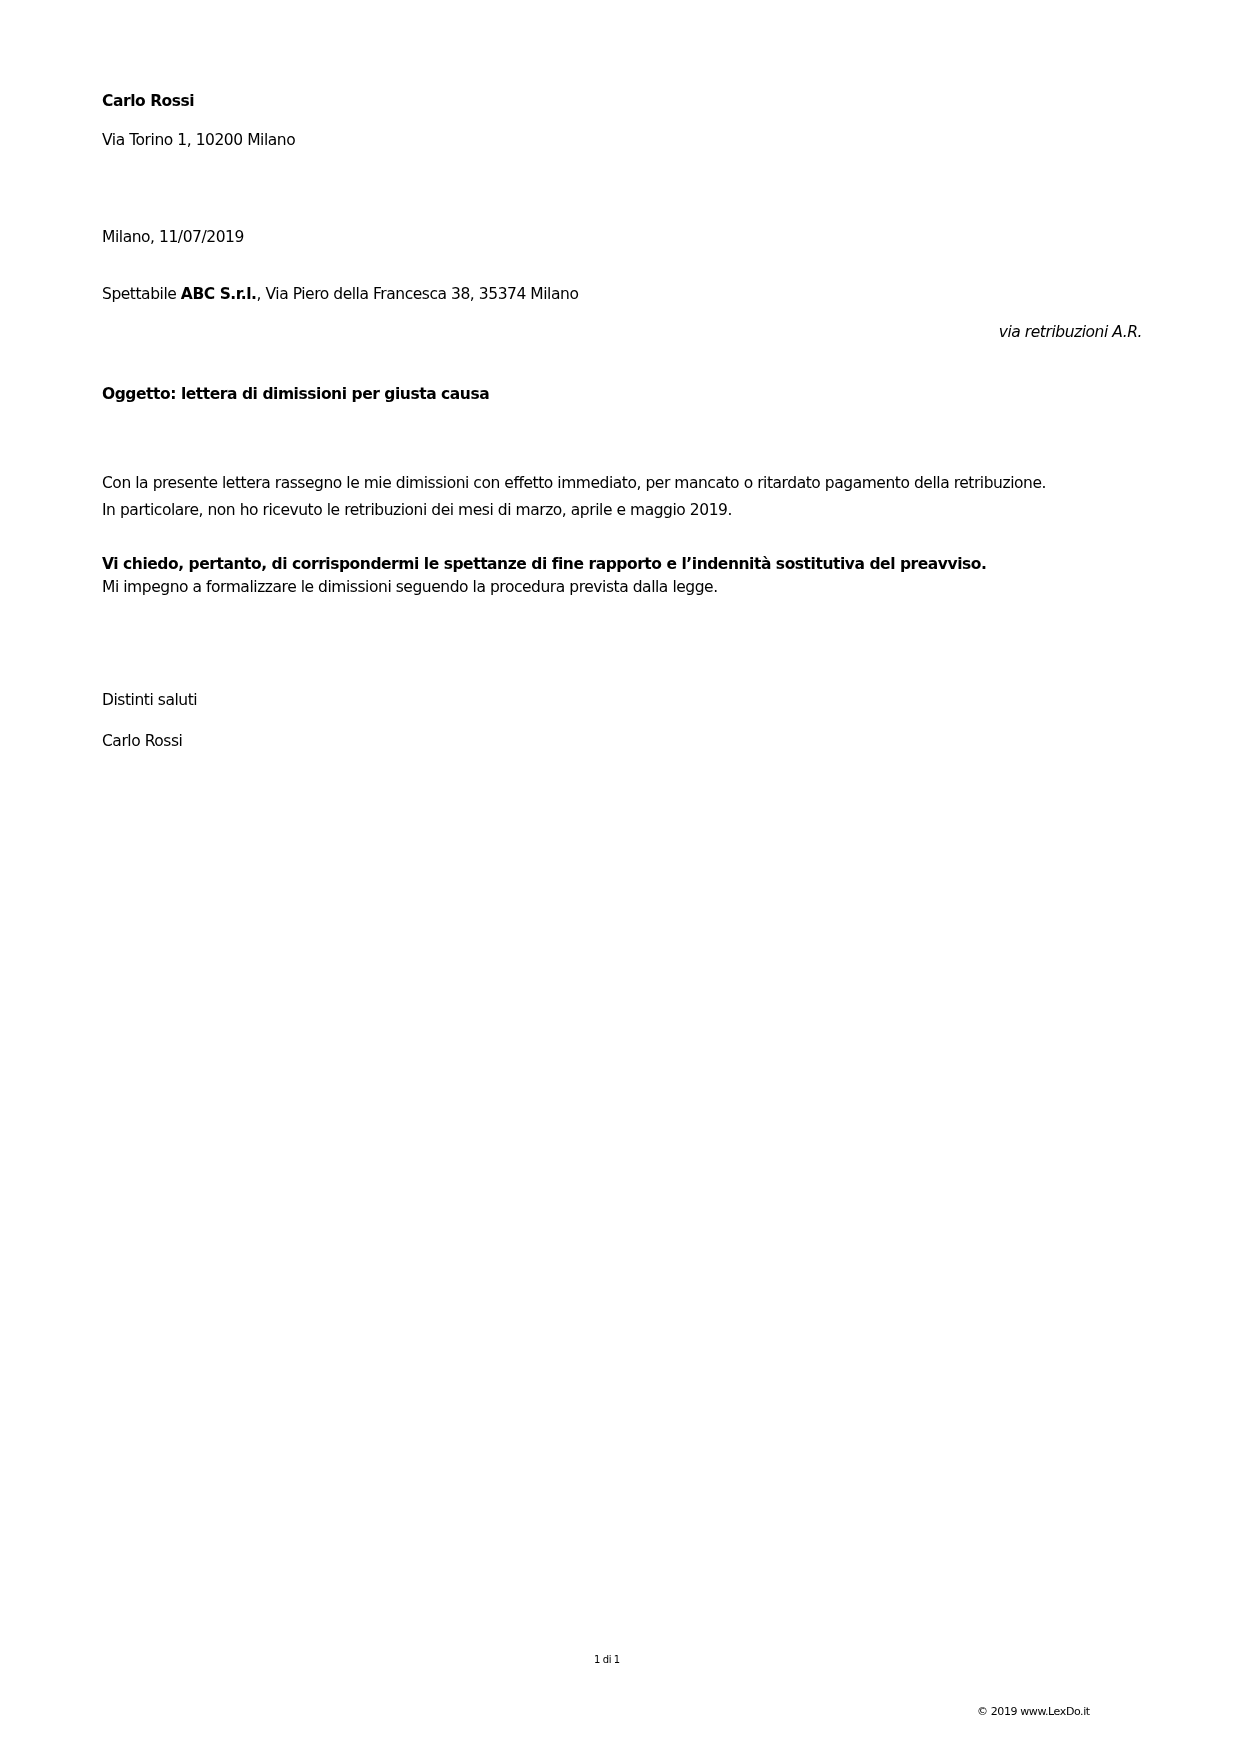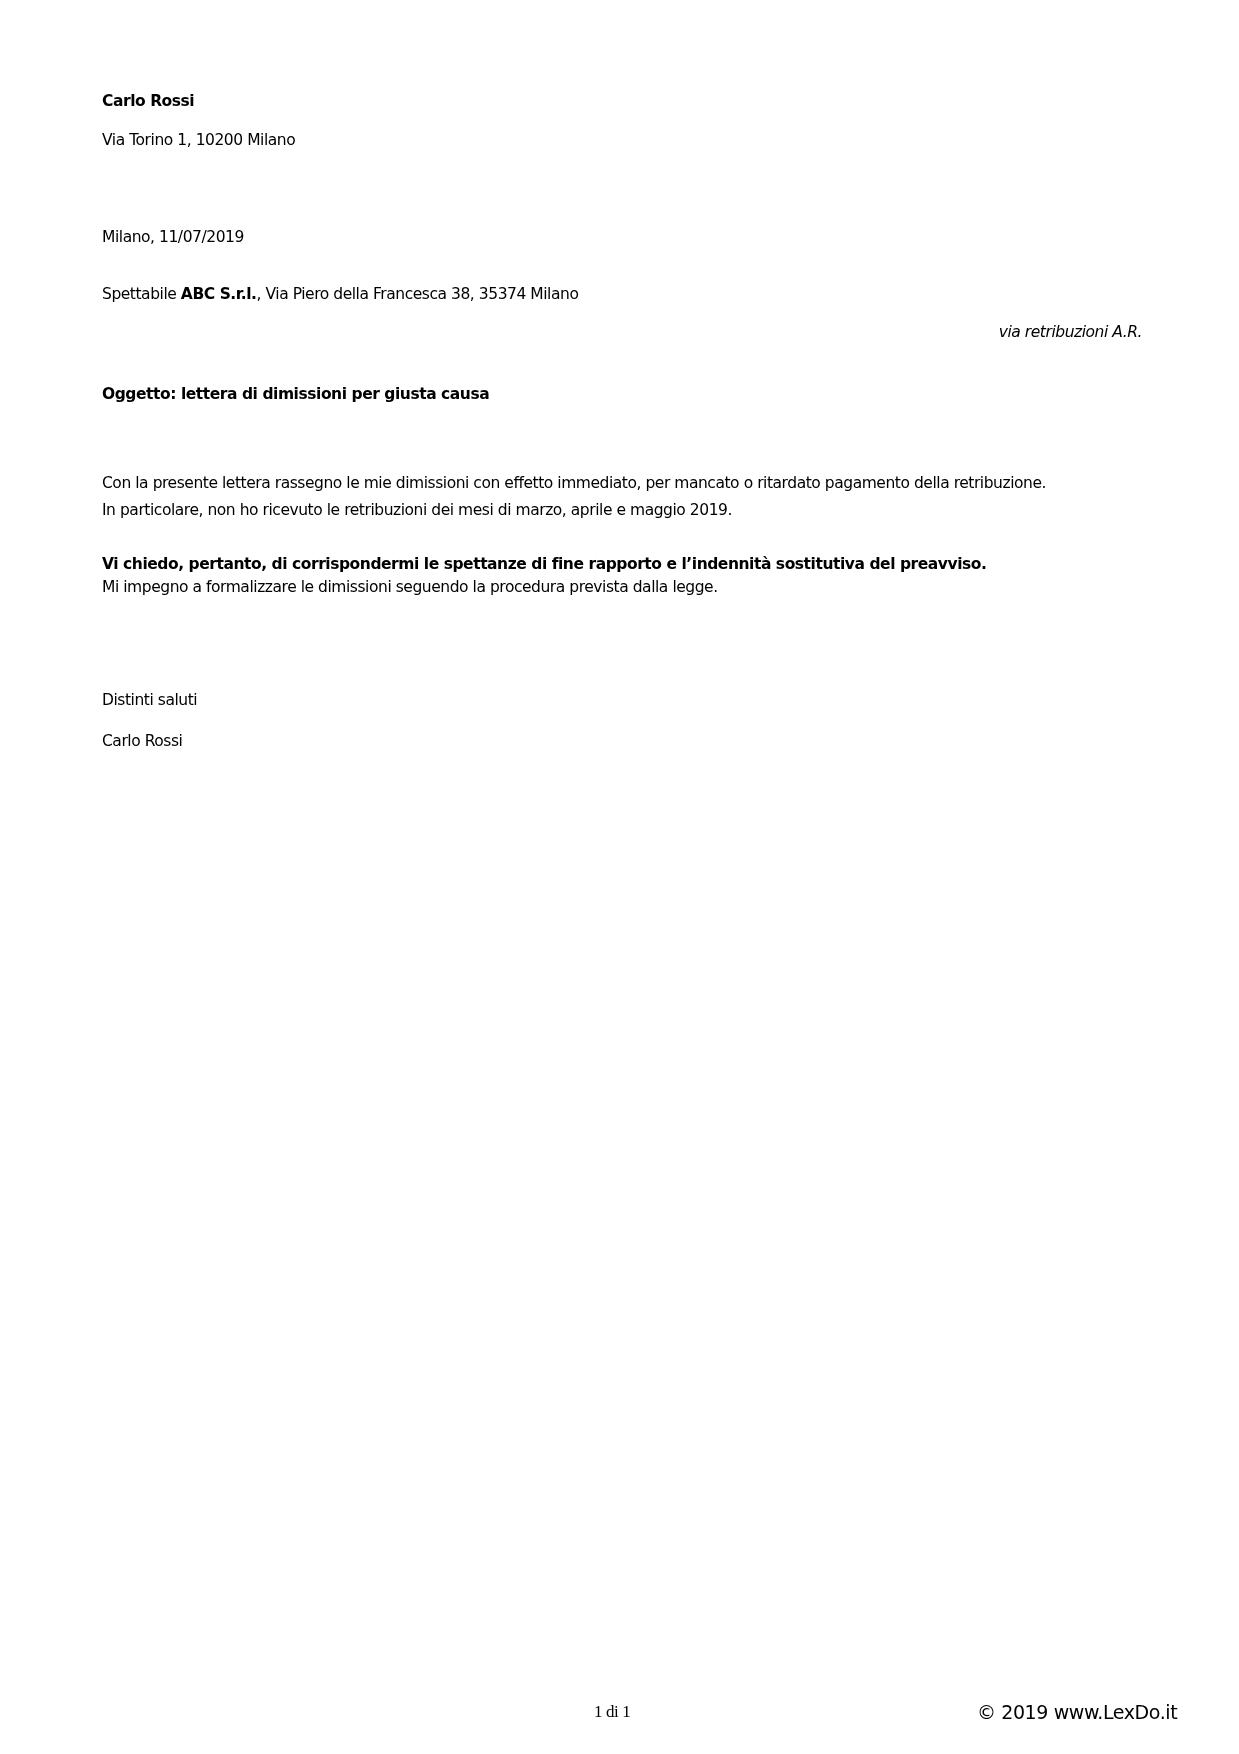--- a/index.html
+++ b/index.html
@@ -28,32 +28,31 @@
       position: absolute;
       right: 97px;
       font-style: italic;
       white-space: nowrap;
       line-height: 20px;
       letter-spacing: -0.45px;
     }
     .footer-page {
       position: absolute;
       left: 594px;
-      top: 1702px;
-      font-size: 17px;
+      top: 1650px;
+      font-size: 10px;
       line-height: 20px;
       white-space: nowrap;
       letter-spacing: -0.4px;
-      font-family: Liberation Serif, serif;
     }
     .footer-copy {
       position: absolute;
       left: 977px;
       top: 1702px;
-      font-size: 19px;
+      font-size: 11px;
       line-height: 20px;
       white-space: nowrap;
       letter-spacing: -0.4px;
     }
   </style>
 </head>
 <body>
 
 <div>
   <div class="line bold" style="top:91px;">Carlo Rossi</div>

